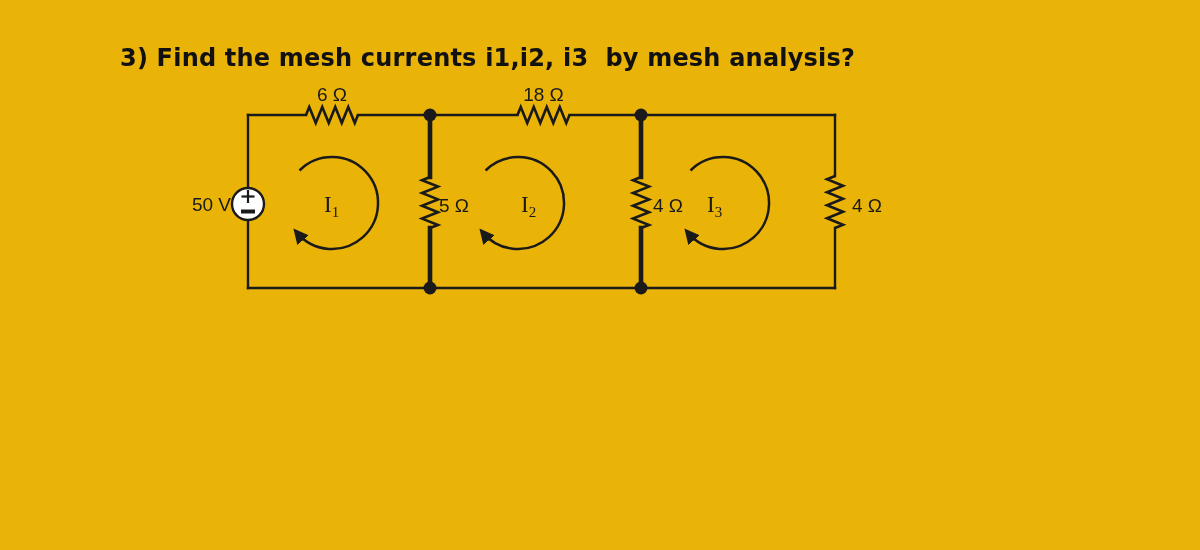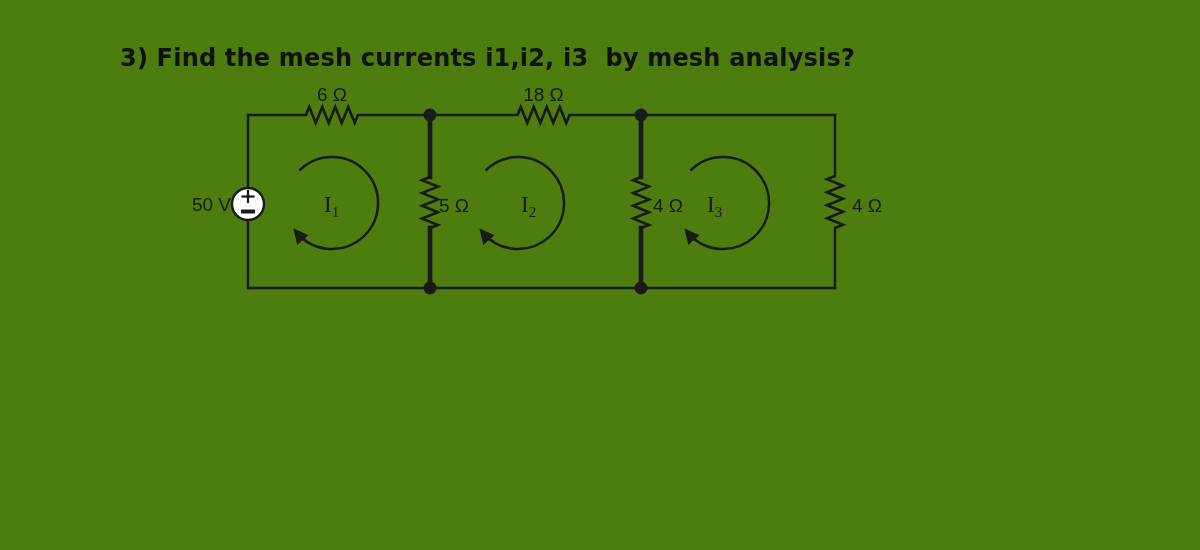--- a/index.html
+++ b/index.html
@@ -4,21 +4,21 @@
 <style>
   html, body {
     margin: 0;
     padding: 0;
     background: #ffffff;
   }
   .page {
     position: relative;
     width: 1200px;
     height: 550px;
-    background: #4d7c0f;
+    background: #eab308;
     overflow: hidden;
     font-family: "DejaVu Sans", sans-serif;
   }
   .title {
     position: absolute;
     left: 120px;
     top: 44px;
     font-family: "DejaVu Sans", sans-serif;
     font-weight: 700;
     font-size: 24px;

